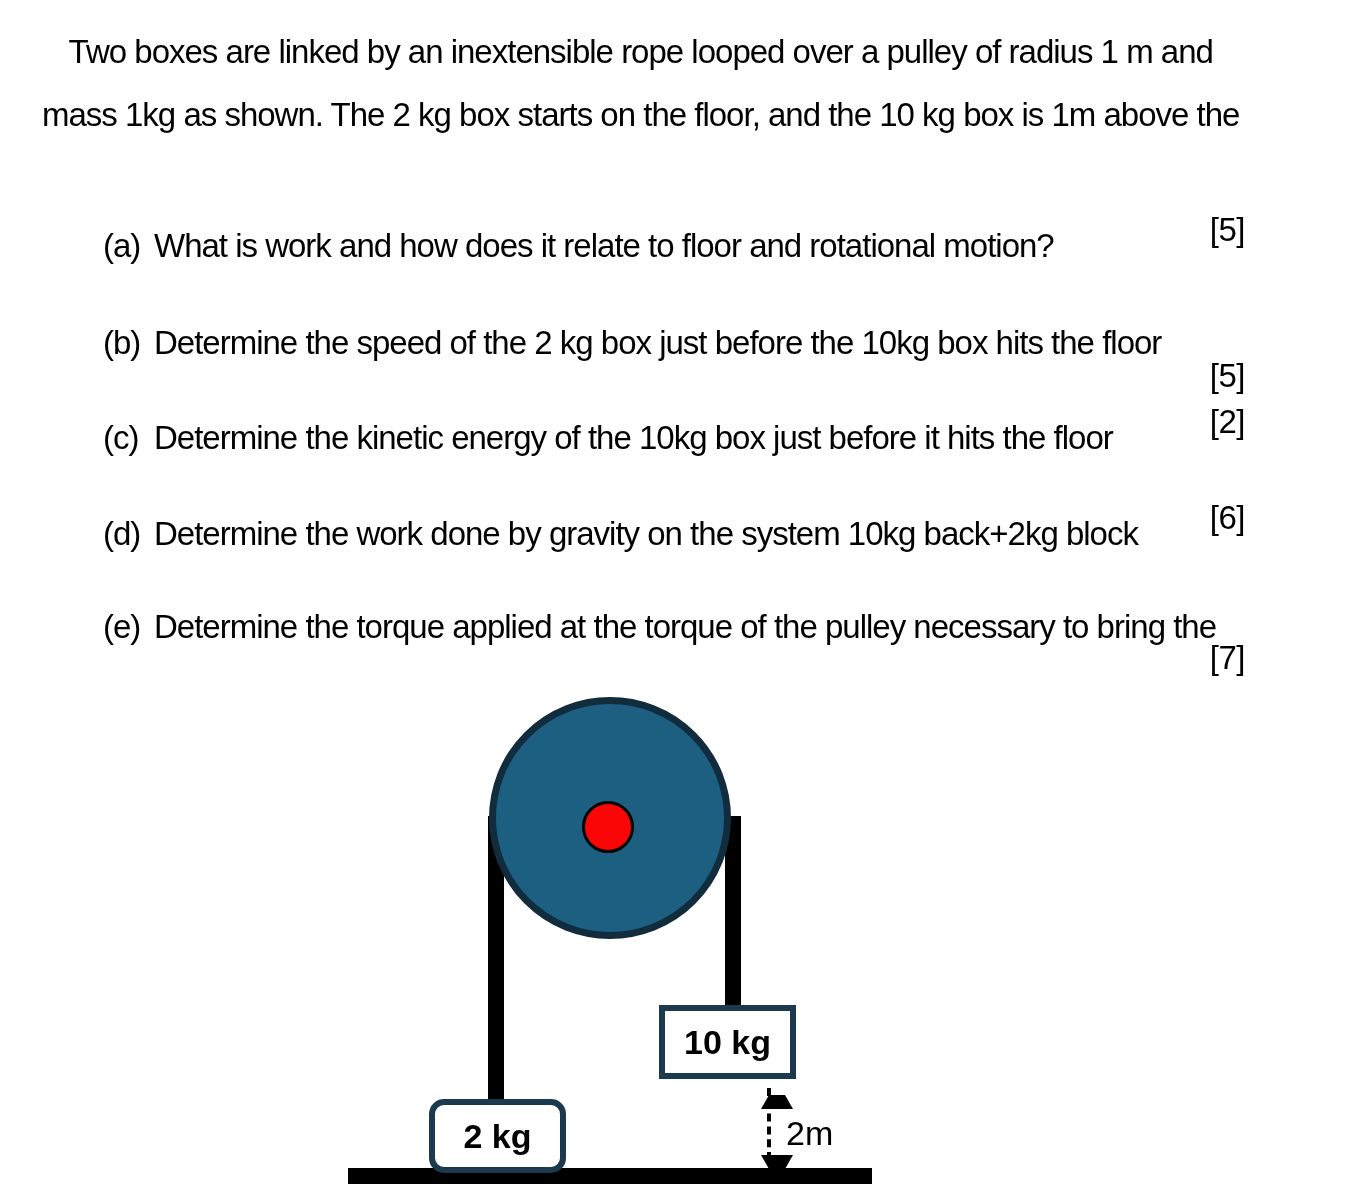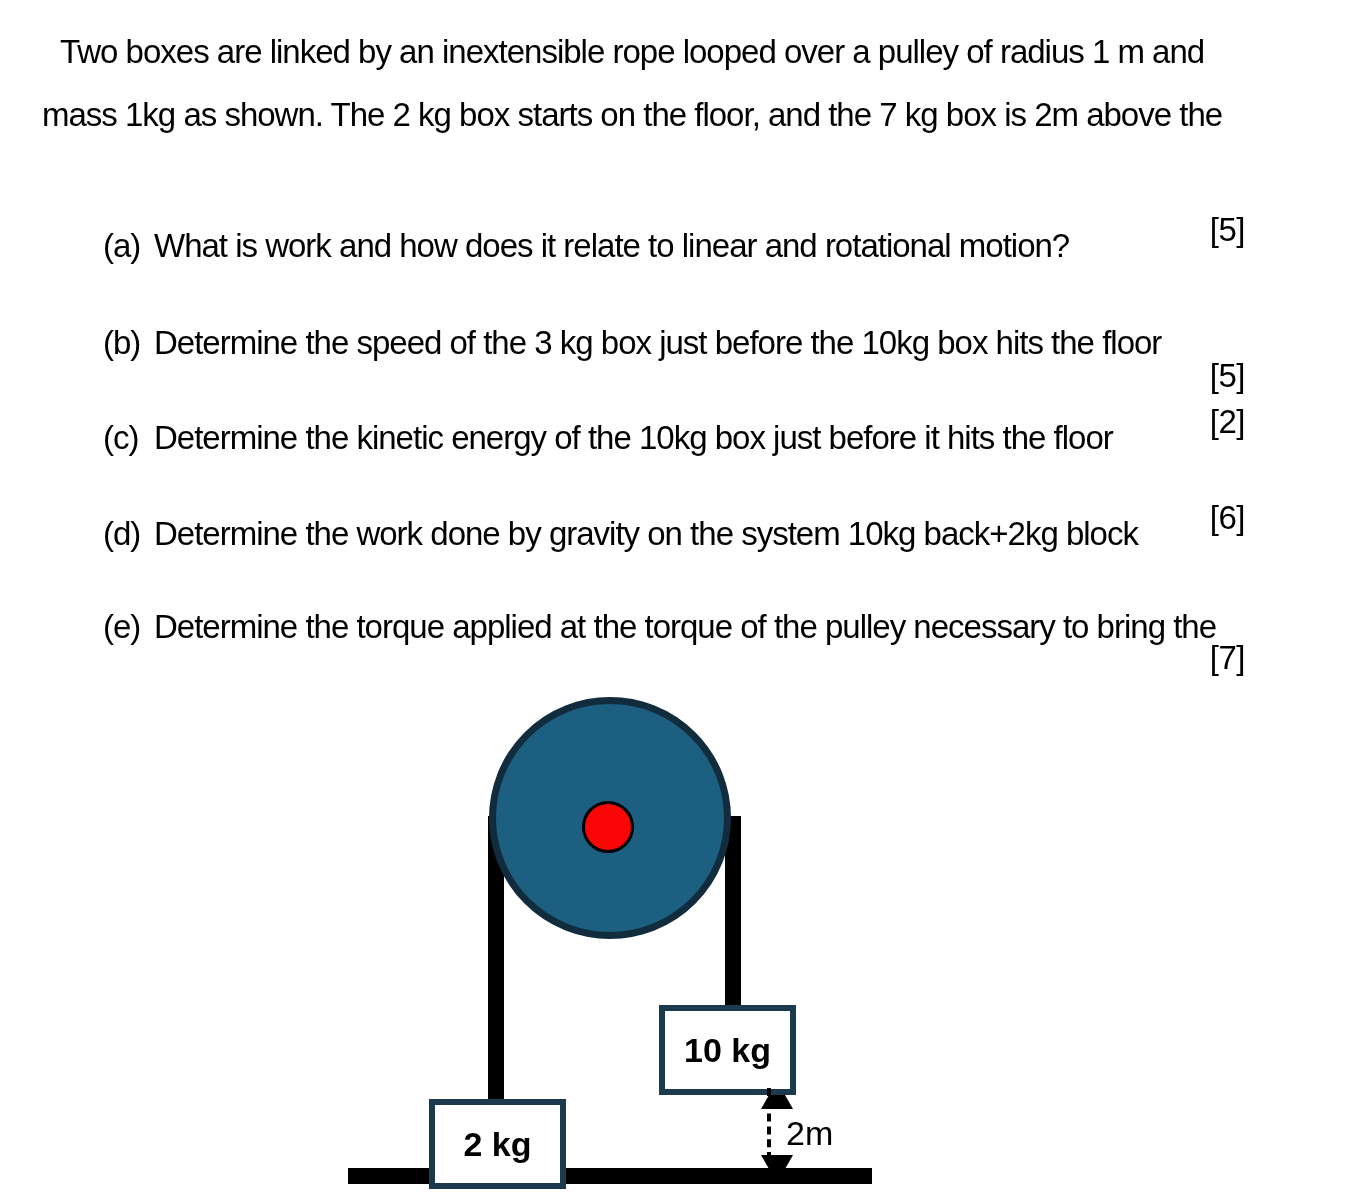--- a/index.html
+++ b/index.html
@@ -75,30 +75,30 @@
 
   .floor {
     position: absolute;
     left: 332px; top: 1152px;
     width: 524px; height: 7px;
     background: #000000;
   }
 
   .mass-box {
     position: absolute;
-    width: 137px; height: 90px;
+    width: 137px; height: 74px;
     background: #ffffff;
     border: 6px solid #1b3a4e;
     display: flex;
     align-items: center;
     justify-content: center;
     font-size: 34px;
     font-weight: 700;
   }
-  .box-2kg  { left: 413px; top: 1083px; }
+  .box-2kg  { left: 413px; top: 1083px; border-radius: 15px; }
   .box-10kg { left: 643px; top:  989px; }
 
   .dim-line {
     position: absolute;
     left: 751px; top: 1072px;
     width: 0; height: 72px;
     border-left: 4px dashed #000000;
   }
   .arrowhead {
     position: absolute;
@@ -116,35 +116,35 @@
     font-weight: 400;
   }
 </style>
 </head>
 <body>
 
 <div class="page">
 
   <div class="intro">
     <div>Two boxes are linked by an inextensible rope looped over a pulley of radius 1 m and</div>
-    <div>mass 1kg as shown. The 2 kg box starts on the floor, and the 7 kg box is 2m above the</div>
+    <div>mass 1kg as shown. The 2 kg box starts on the floor, and the 10 kg box is 1m above the</div>
   </div>
 
   <div class="q" style="top:182px">
     <div class="qline">
       <span class="qlabel">(a)</span>
-      <span>What is work and how does it relate to linear and rotational motion?</span>
+      <span>What is work and how does it relate to floor and rotational motion?</span>
     </div>
   </div>
   <div class="marks" style="top:182px">[5]</div>
 
   <div class="q" style="top:279px">
     <div class="qline">
       <span class="qlabel">(b)</span>
-      <span>Determine the speed of the 3 kg box just before the 10kg box hits the floor</span>
+      <span>Determine the speed of the 2 kg box just before the 10kg box hits the floor</span>
     </div>
   </div>
   <div class="marks" style="top:328px">[5]</div>
 
   <div class="q" style="top:374px">
     <div class="qline">
       <span class="qlabel">(c)</span>
       <span>Determine the kinetic energy of the 10kg box just before it hits the floor</span>
     </div>
   </div>

